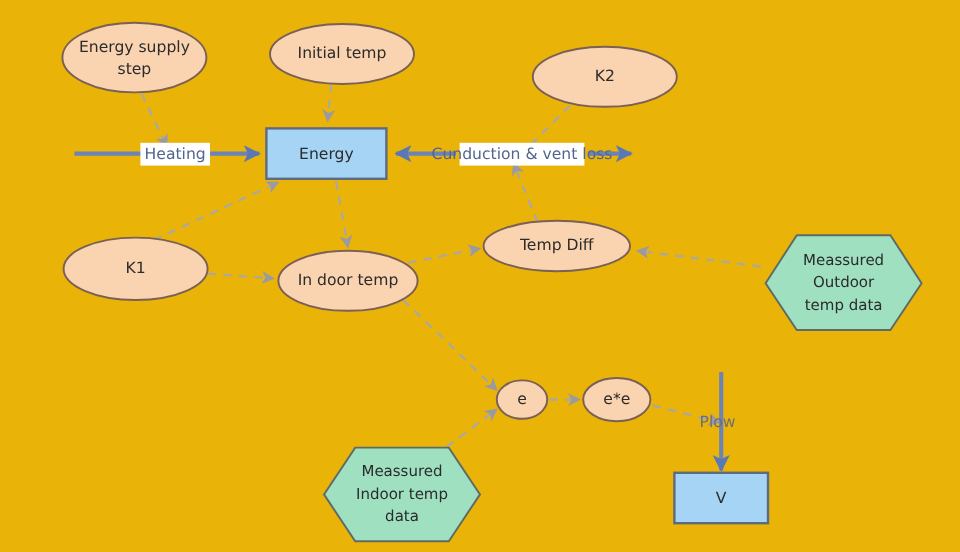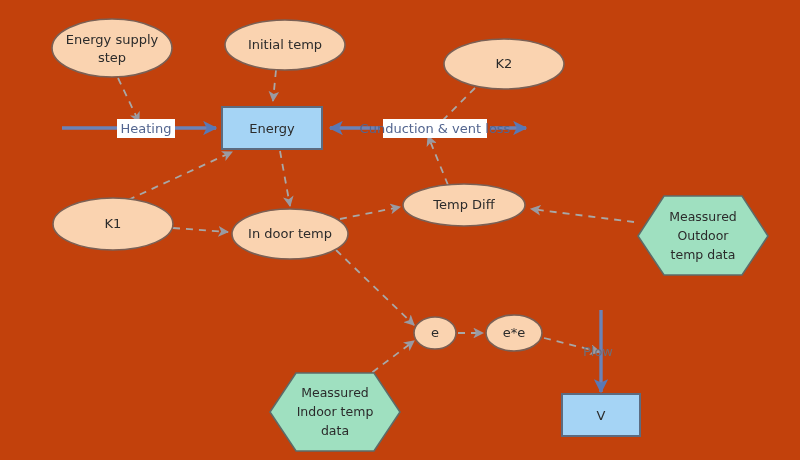--- a/index.html
+++ b/index.html
@@ -7,21 +7,21 @@
     padding: 0;
     background: #ffffff;
   }
   body {
     font-family: "DejaVu Sans", sans-serif;
   }
   #canvas {
     position: relative;
     width: 800px;
     height: 460px;
-    background: #c2410c;
+    background: #eab308;
     overflow: hidden;
   }
   svg#diagram {
     position: absolute;
     left: 0;
     top: 0;
     width: 800px;
     height: 460px;
   }
   .node-label {

